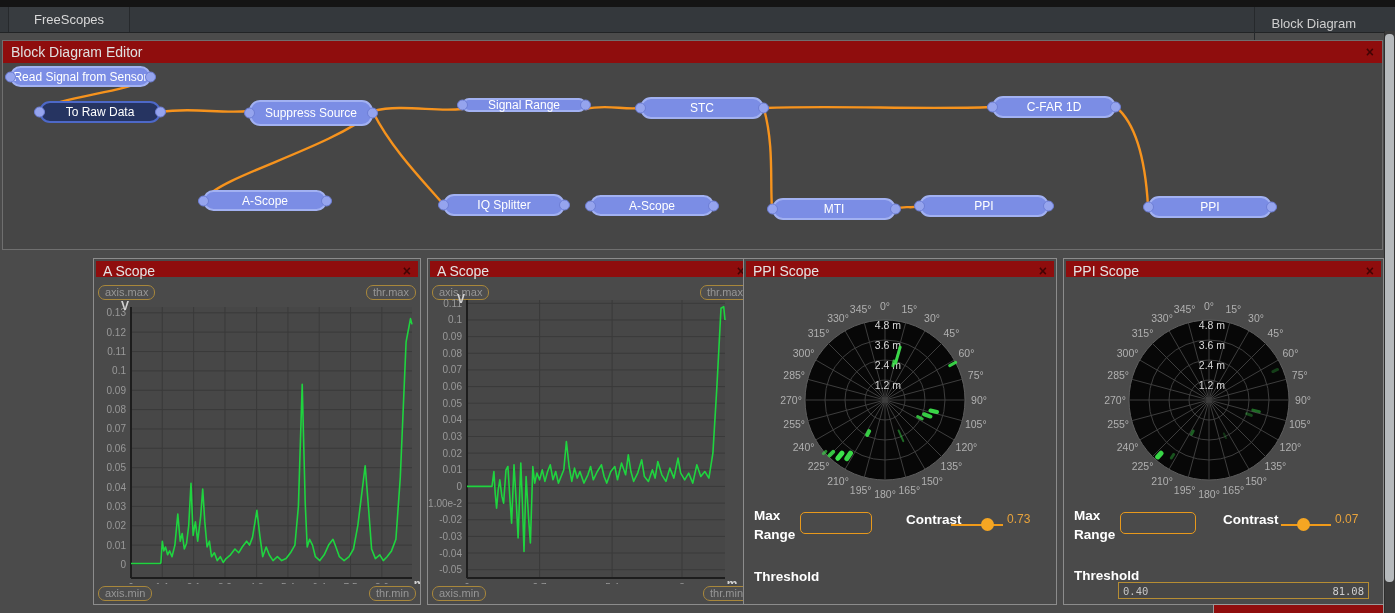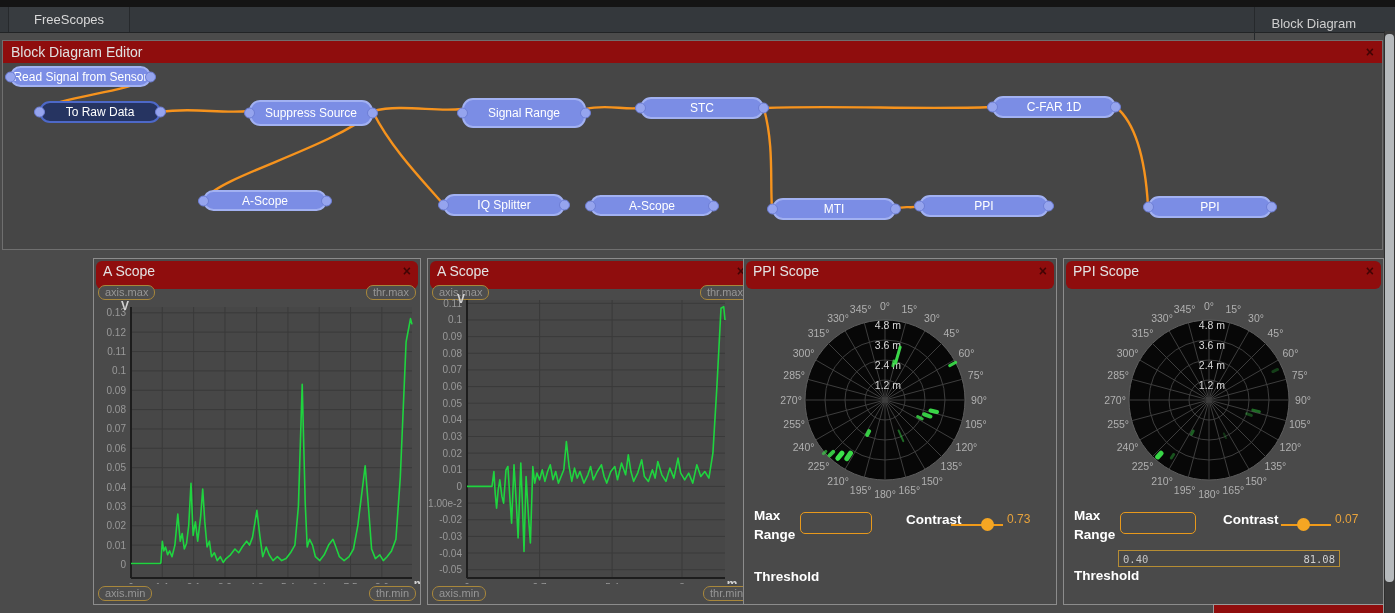--- a/index.html
+++ b/index.html
@@ -18,21 +18,21 @@
   .close-x{position:absolute;right:8px;top:0;color:#420404;font-weight:bold;font-size:14px;cursor:default;}
   #graph-layer{position:absolute;left:0;top:0;width:1395px;height:255px;}
   #wires{position:absolute;left:0;top:0;width:1395px;height:255px;}
   .node{position:absolute;box-sizing:border-box;background:#7b8de5;border:2px solid #a2b1f2;border-radius:11px;
         display:flex;align-items:center;justify-content:center;color:#fff;font-size:12px;white-space:nowrap;}
   .node.selected{background:#263461;border-color:#4d68c8;}
   .port{position:absolute;width:11px;height:11px;border-radius:50%;background:#95a4ee;border:1px solid #6d7ed6;top:50%;transform:translateY(-50%);box-sizing:border-box;}
   .port.in{left:-7px;} .port.out{right:-7px;}
   
   .panel{position:absolute;box-sizing:border-box;background:#4a4a4a;border:1px solid #8c8c8c;}
-  .phead{position:absolute;left:2px;right:2px;top:2px;height:28px;background:#8f0d0d;color:#e3e3e3;font-size:14px;line-height:20px;padding-left:7px;border-radius:6px;}
+  .phead{position:absolute;left:2px;right:2px;top:2px;height:16px;background:#8f0d0d;color:#e3e3e3;font-size:14px;line-height:20px;padding-left:7px;}
   .pclose{position:absolute;right:7px;top:0;color:#420404;font-weight:bold;font-size:14px;}
   .chip{position:absolute;box-sizing:border-box;border:1px solid #a8873b;border-radius:7px;background:#4e4e4e;
         color:#969696;font-size:11px;line-height:13px;padding:0 6px;height:15px;}
   .chart,.ppi{position:absolute;left:0;top:22px;}
   svg text{font-family:"Liberation Sans",sans-serif;}
   .tick{font-size:10px;fill:#999999;}
   .unit{font-size:12px;font-weight:bold;fill:#d2d2d2;}
   .anglab{font-size:10.5px;fill:#b0b0b0;}
   .ringlab{font-size:10.5px;fill:#d8d8d8;}
   
@@ -90,21 +90,21 @@
         <div class="node selected" style="left: 39px; top: 101px; width: 122px; height: 22px;">
           <span class="port in"></span>
           <span>To Raw Data</span>
           <span class="port out"></span>
         </div>
         <div class="node" style="left: 249px; top: 100px; width: 124px; height: 26px;">
           <span class="port in"></span>
           <span>Suppress Source</span>
           <span class="port out"></span>
         </div>
-        <div class="node" style="left: 462px; top: 98px; width: 124px; height: 30px;">
+        <div class="node" style="left: 462px; top: 98px; width: 124px; height: 14px;">
           <span class="port in"></span>
           <span>Signal Range</span>
           <span class="port out"></span>
         </div>
         <div class="node" style="left: 640px; top: 97px; width: 124px; height: 22px;">
           <span class="port in"></span>
           <span>STC</span>
           <span class="port out"></span>
         </div>
         <div class="node" style="left: 992px; top: 96px; width: 124px; height: 22px;">
@@ -424,21 +424,21 @@
         <line x1="129.1103325091159" y1="150.18522834659288" x2="127.5970308433174" y2="153.15525009388745" stroke="#3ce24b" stroke-width="3" stroke-linecap="round" opacity="0.4"></line>
         <line x1="109.59846272402324" y1="173.51358691645257" x2="107.32913341146062" y2="177.00804761622518" stroke="#3ce24b" stroke-width="3" stroke-linecap="round" opacity="0.35"></line>
         <line x1="97.04563987761516" y1="172.25871249254658" x2="93.69998684582086" y2="175.97443661993356" stroke="#3ce24b" stroke-width="5" stroke-linecap="round" opacity="0.95"></line>
       </svg>
     <div class="ctl-label" style="left:10px;top:247px;width:50px;">Max Range</div>
     <input class="max-input" style="left: 56px; top: 253px; width: 76px;" value="">
     <div class="ctl-label" style="left:159px;top:251px;">Contrast</div>
     <div class="track" style="left:217px;top:265px;width:50px;"></div>
     <div class="thumb" style="left:233px;top:259px;"></div>
     <div class="slider-val" style="left:271px;top:253px;">0.07</div>
-    <div class="thr-box" style="left:54px;top:291px;width:222px;height:17px;text-align:center;">
+    <div class="thr-box" style="left:54px;top:323px;width:251px;height:17px;text-align:center;">
       <span class="thr-val min">0.40</span>
       <span class="thr-val max" style="color:#cfcfcf;">81.08</span>
     </div>
     <div class="ctl-label" style="left:10px;top:307px;z-index:2;">Threshold</div>
   </div>
 
   <div class="scroll-track"></div>
   <div class="scroll-thumb"></div>
   <div class="peek-header"></div>
 </div>

